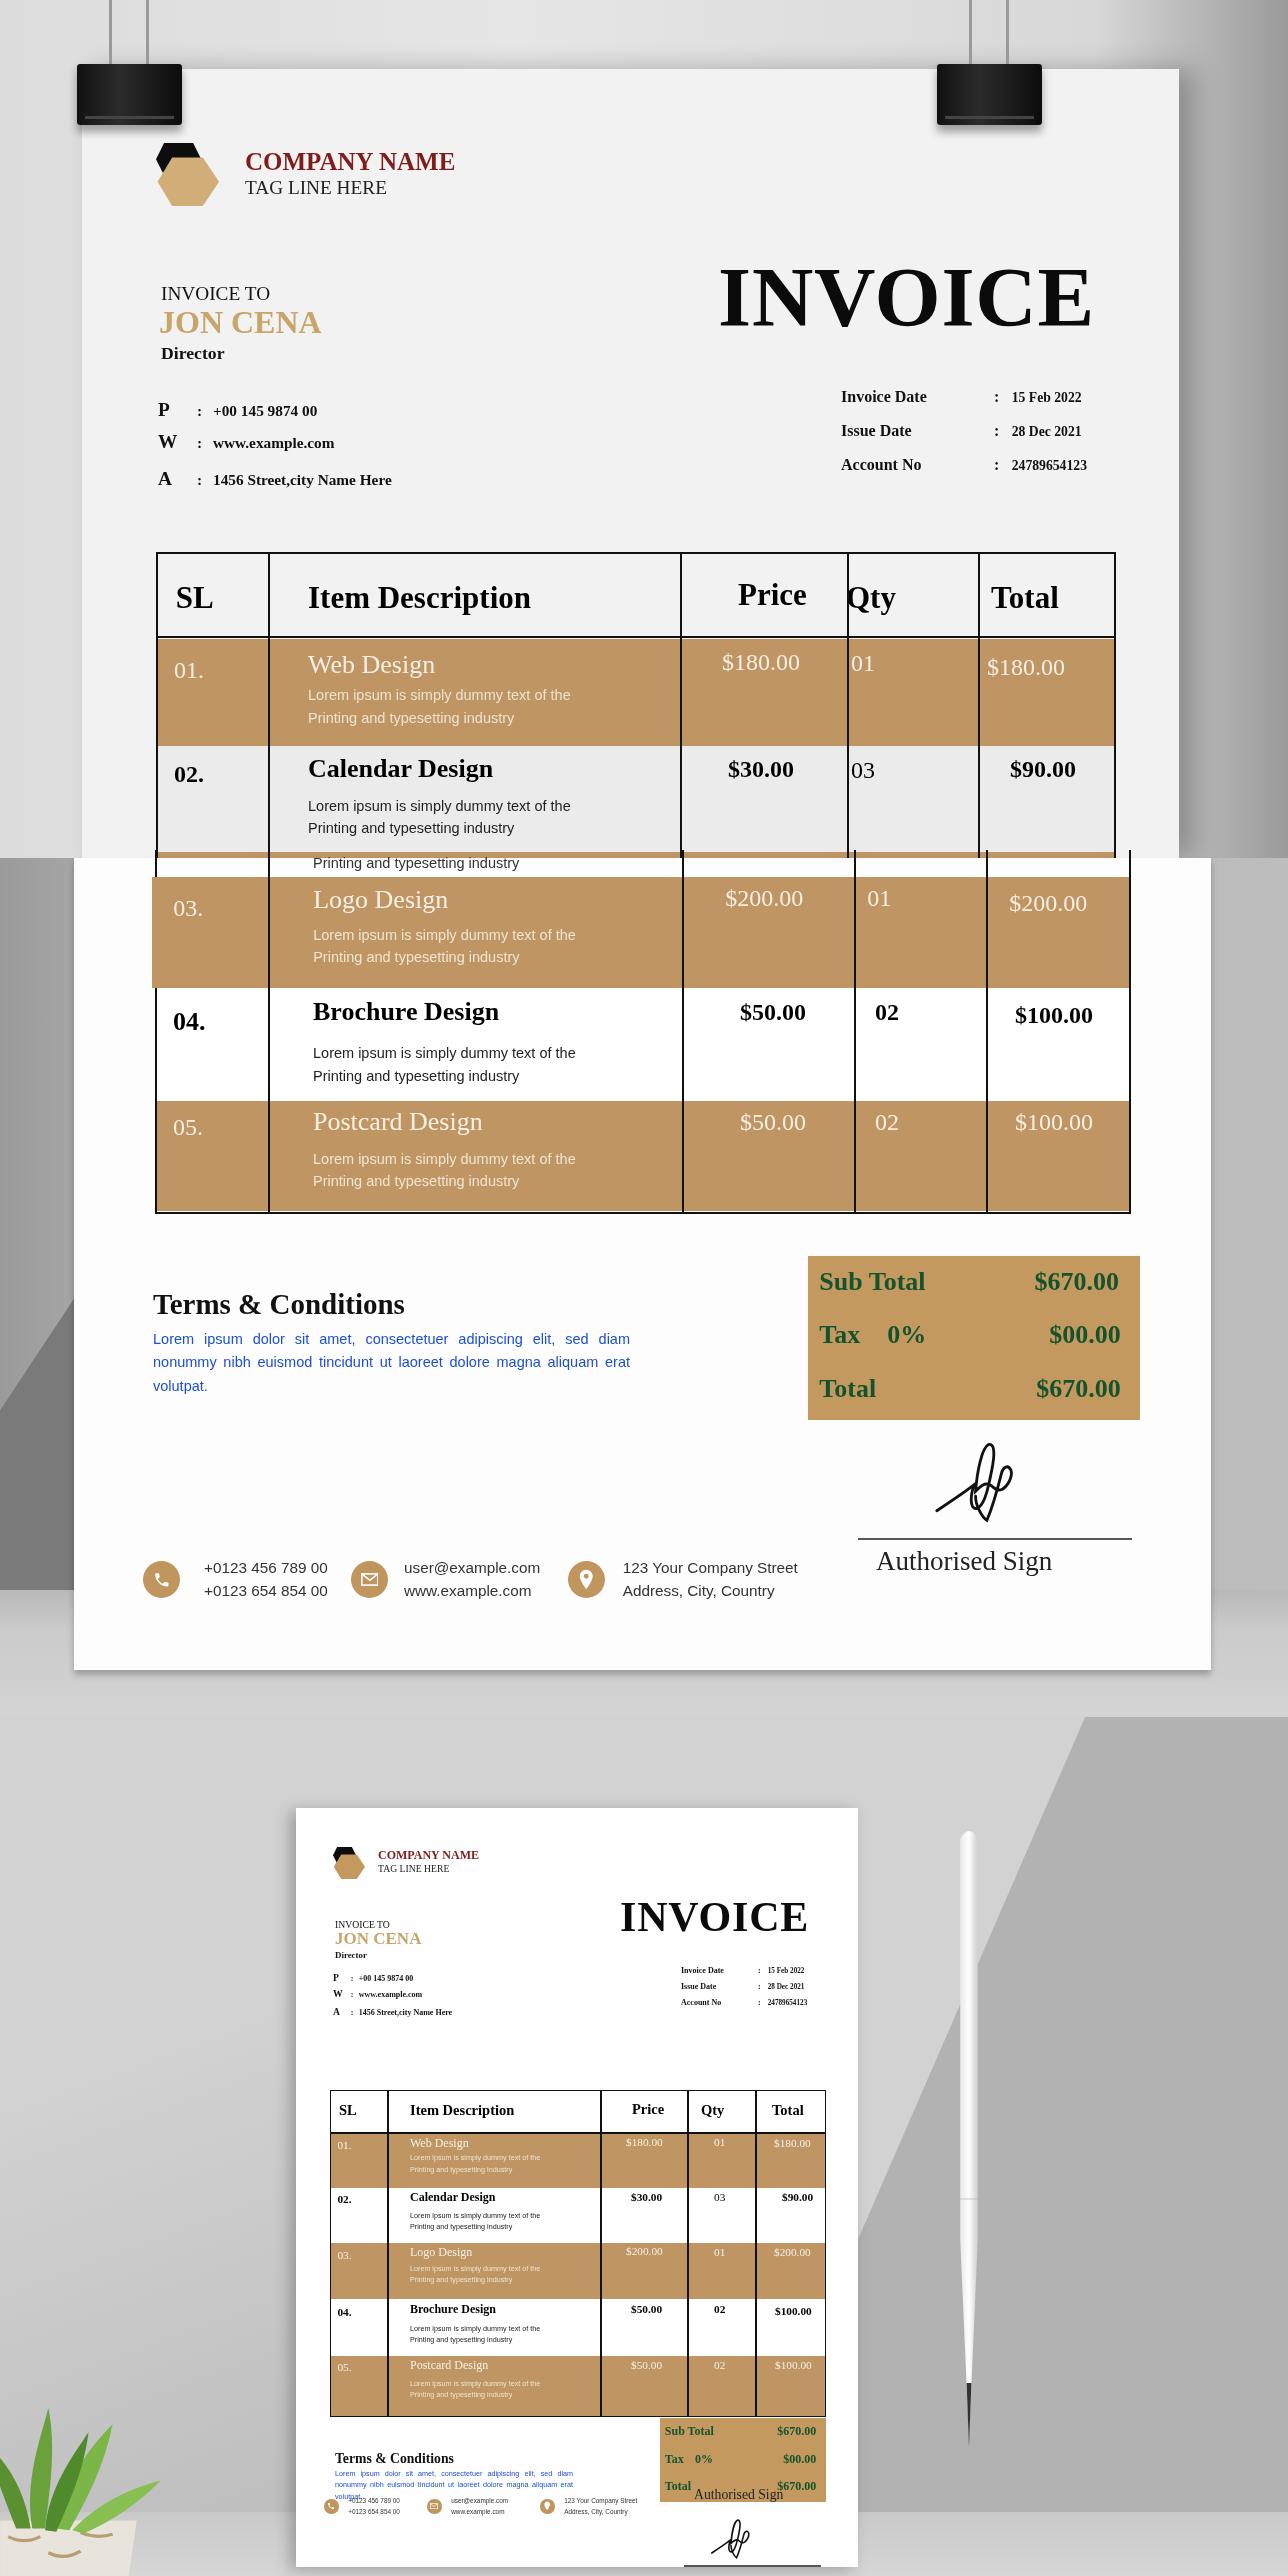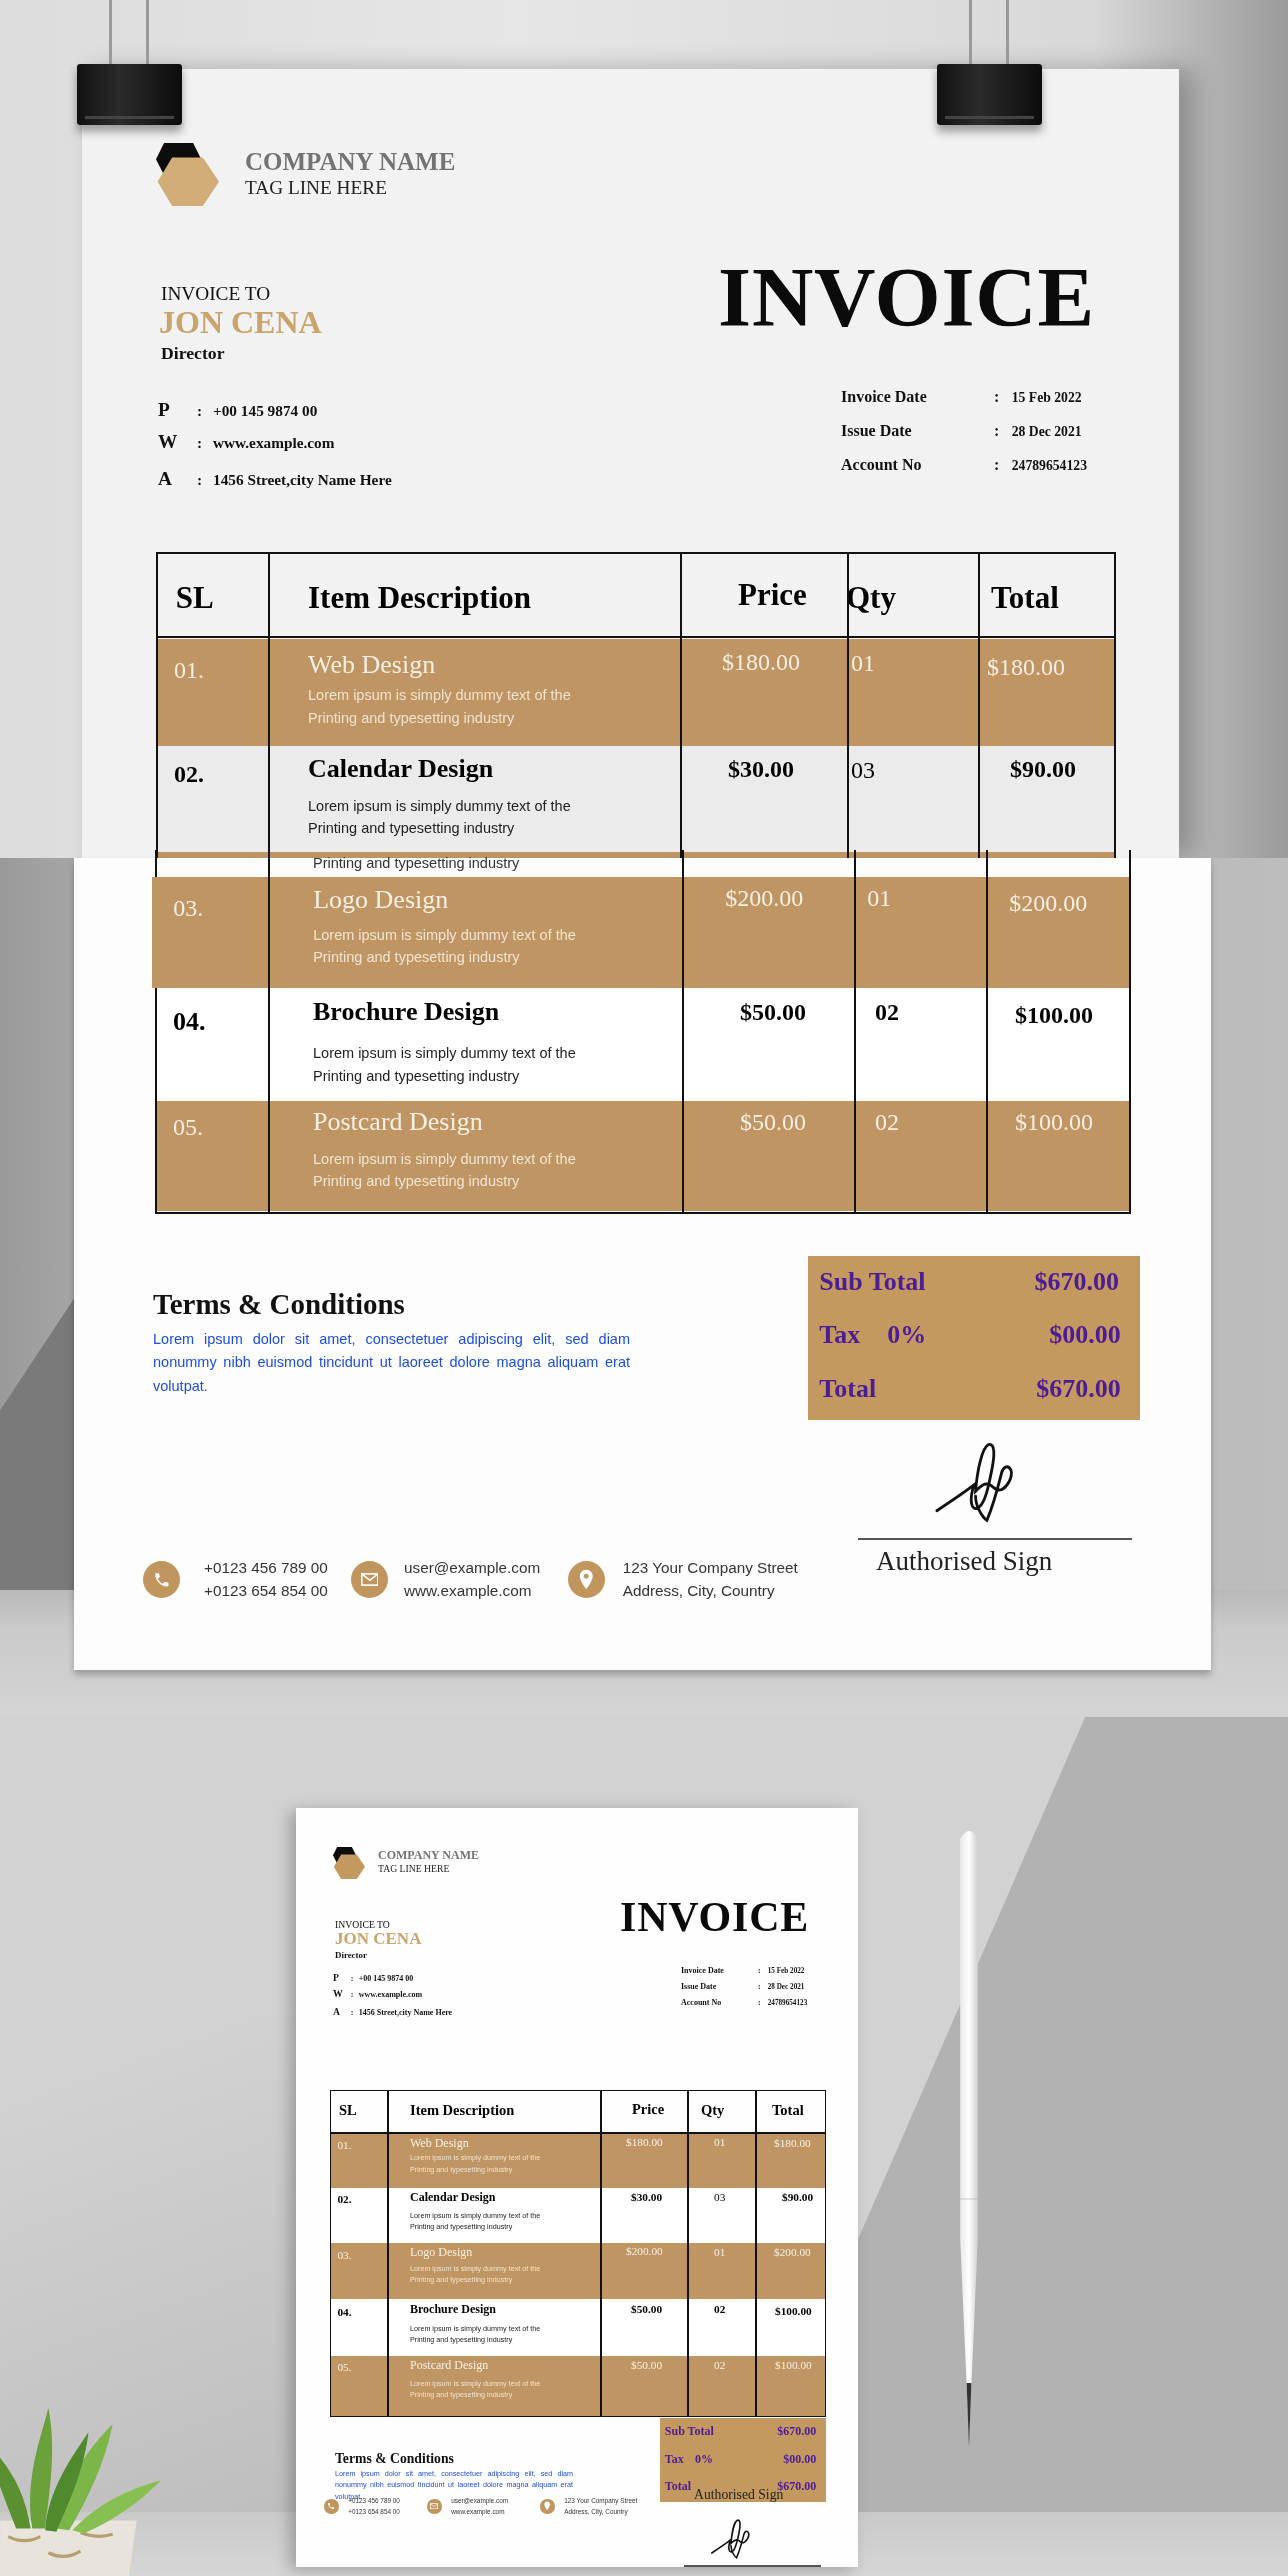--- a/index.html
+++ b/index.html
@@ -31,42 +31,42 @@
   .clip { position: absolute; top: 0; width: 105px; height: 129px; }
   .clip .wire { position: absolute; left: 32px; top: 0; width: 40px; height: 121px;
     border: 3.2px solid #9a9a9a; border-top: none; border-radius: 0 0 16px 16px; }
   .clip .body { position: absolute; left: 0; top: 64px; width: 105px; height: 61px;
     background: linear-gradient(90deg, #111 0%, #2b2b2b 40%, #0c0c0c 100%); border-radius: 3.2px;
     box-shadow: 0 6.4px 8px rgba(0,0,0,0.35); }
   .clip .body::after { content: ""; position: absolute; left: 8px; right: 8px; bottom: 6.4px; height: 2.4px; background: #444; }
 
   
   .logo { position: absolute; width: 63px; height: 63px; }
-  .company-name { position: absolute; font-weight: bold; color: #737373; }
+  .company-name { position: absolute; font-weight: bold; color: #7f1d1d; }
   .tagline { position: absolute; color: #222; }
   .inv-to-label { position: absolute; color: #111; }
   .client-name { position: absolute; color: #c9a46b; font-weight: bold; }
   .client-role { position: absolute; color: #111; font-weight: bold; }
   .contact-row { position: absolute; display: flex; align-items: baseline; color: #111; }
   .contact-row .k { font-weight: bold; }
   .contact-row .c { font-weight: bold; }
   .contact-row .v { font-weight: bold; }
   .invoice-title { position: absolute; font-weight: 900; color: #0b0b0b; letter-spacing: 0.8px; }
   .meta-row { position: absolute; display: flex; align-items: baseline; color: #111; font-weight: bold; }
 
   .tbl { position: absolute; border: 2.4px solid #111; }
   .tbl .row { position: absolute; left: 0; right: 0; }
   .tbl .row.gold { background: #bf9663; }
   .tbl .vline { position: absolute; top: 0; bottom: 0; width: 2.4px; background: #111; }
   .tbl .hline { position: absolute; left: 0; right: 0; height: 2.4px; background: #111; }
   .tbl .txt { position: absolute; white-space: nowrap; }
 
   .terms-title { position: absolute; color: #111; font-weight: bold; }
   .terms-body { position: absolute; color: #1d4ed8; text-align: justify; }
-  .totals { position: absolute; background: #c4995f; color: #4c1d95; font-weight: bold; }
+  .totals { position: absolute; background: #c4995f; color: #14532d; font-weight: bold; }
   .totals .tr { position: absolute; left: 0; right: 0; display: flex; justify-content: space-between; }
 
   .footer-item { position: absolute; display: flex; align-items: center; }
   .footer-item .circle { border-radius: 50%; background: #c0955e; display: flex; align-items: center; justify-content: center; flex: none; }
   .footer-item .lines { color: #333; }
 
   .sign-line { position: absolute; background: #555; }
   .sign-label { position: absolute; color: #222; }
 
   

